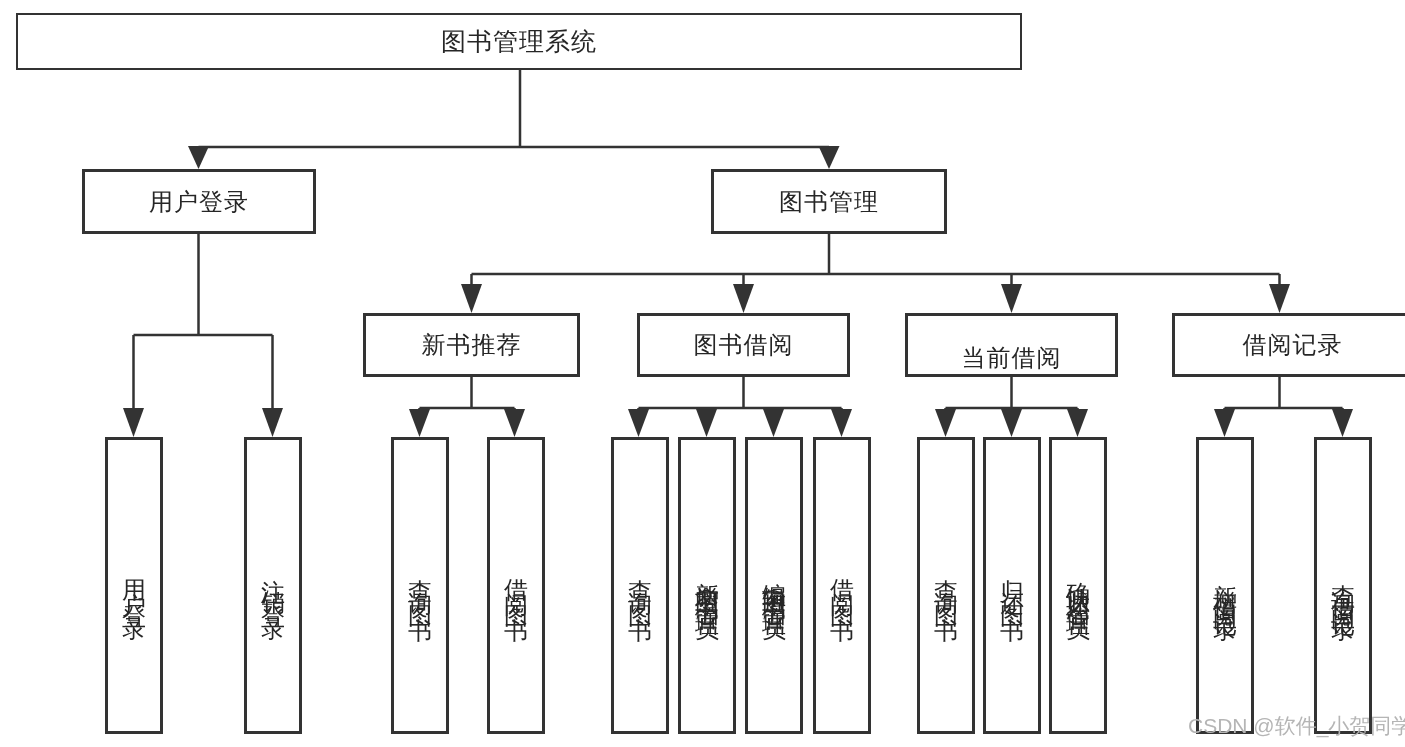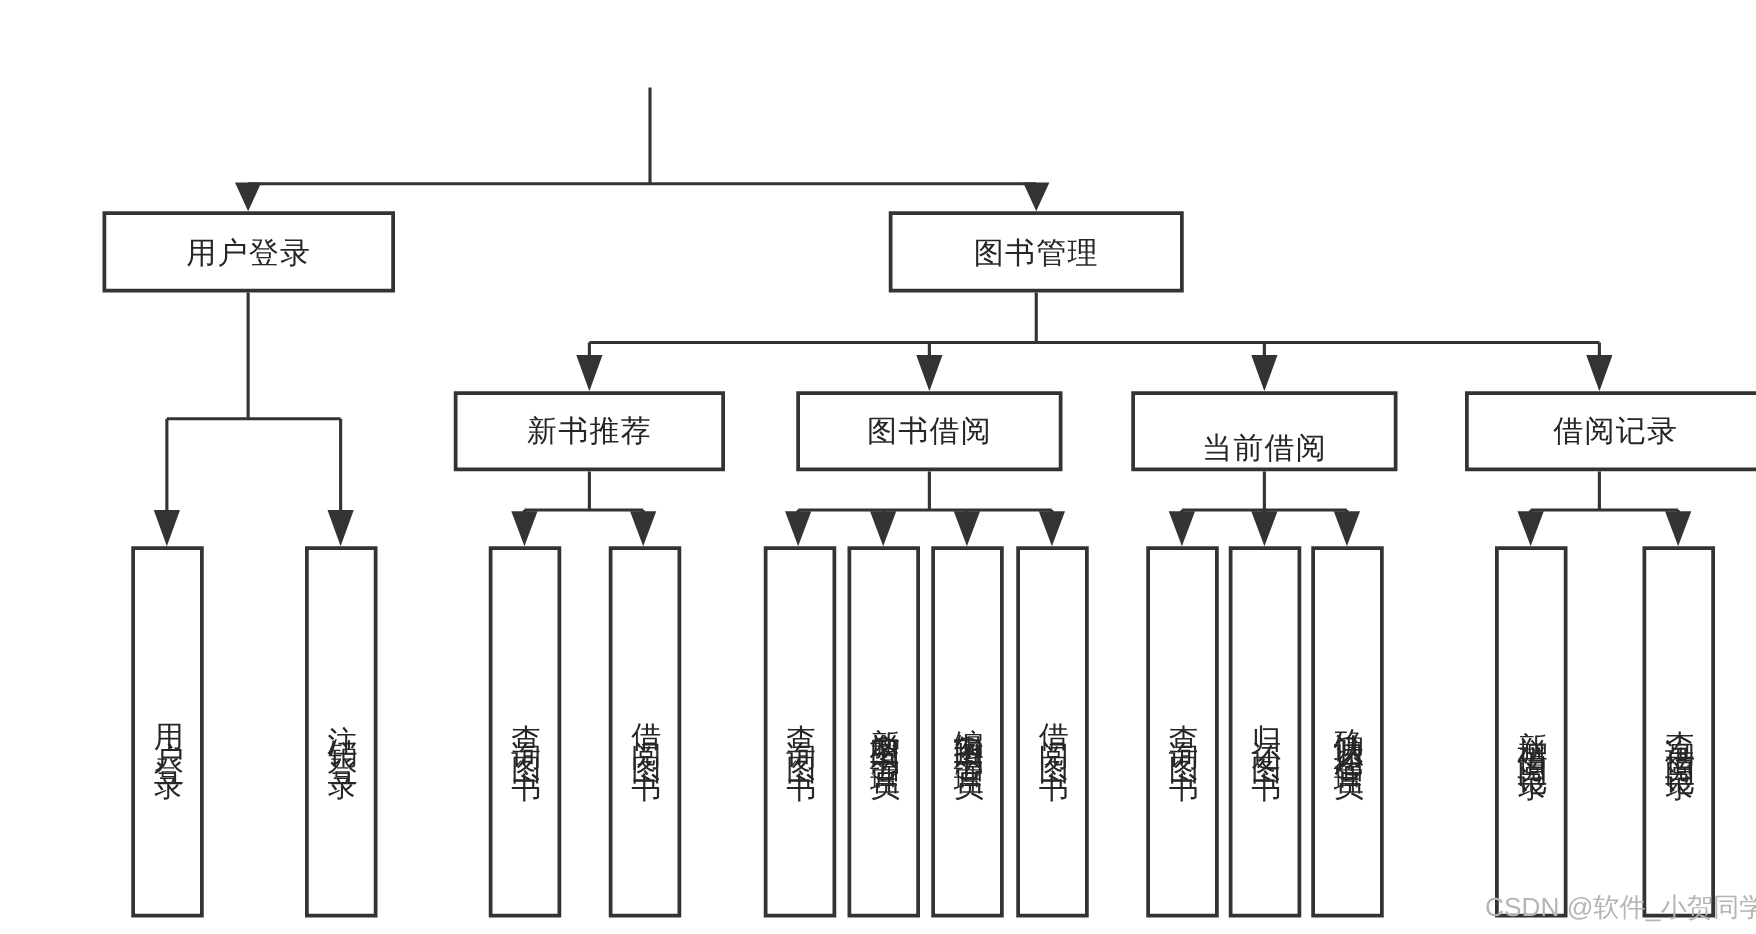--- a/index.html
+++ b/index.html
@@ -106,20 +106,23 @@
 
       <polygon points="935,409 956,409 945.5,437"></polygon>
       <polygon points="1001,409 1022,409 1011.5,437"></polygon>
       <polygon points="1067,409 1088,409 1077.5,437"></polygon>
 
       <polygon points="1214,409 1235,409 1224.5,437"></polygon>
       <polygon points="1332,409 1353,409 1342.5,437"></polygon>
     </g>
   </svg>
 
+  <div class="node h-node root-node" style="left:16px; top:13px; width:1006px; height:57px;">
+    <span>图书管理系统</span>
+  </div>
 
   <div class="node h-node" style="left:82px; top:169px; width:234px; height:65px;">
     <span>用户登录</span>
   </div>
   <div class="node h-node" style="left:711px; top:169px; width:236px; height:65px;">
     <span>图书管理</span>
   </div>
 
   <div class="node h-node" style="left:363px; top:313px; width:217px; height:64px;">
     <span>新书推荐</span>

